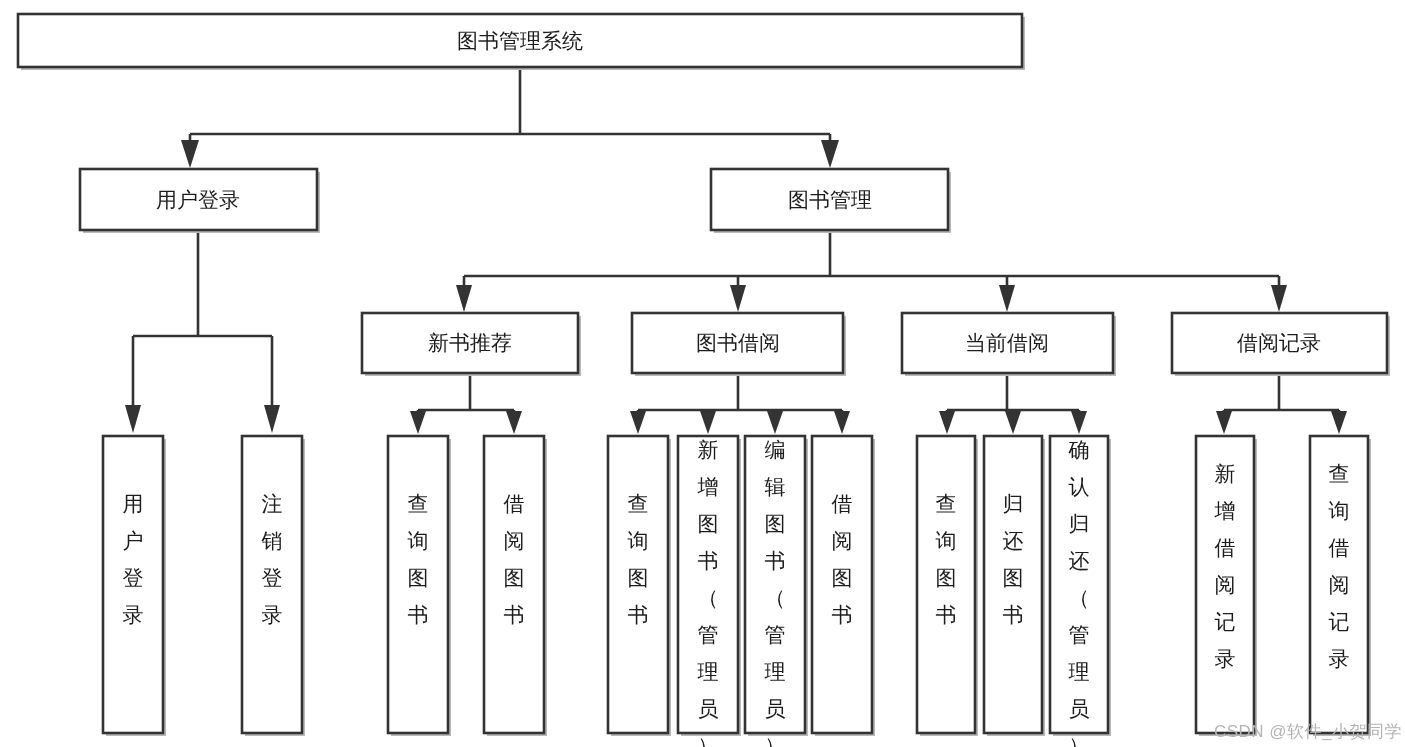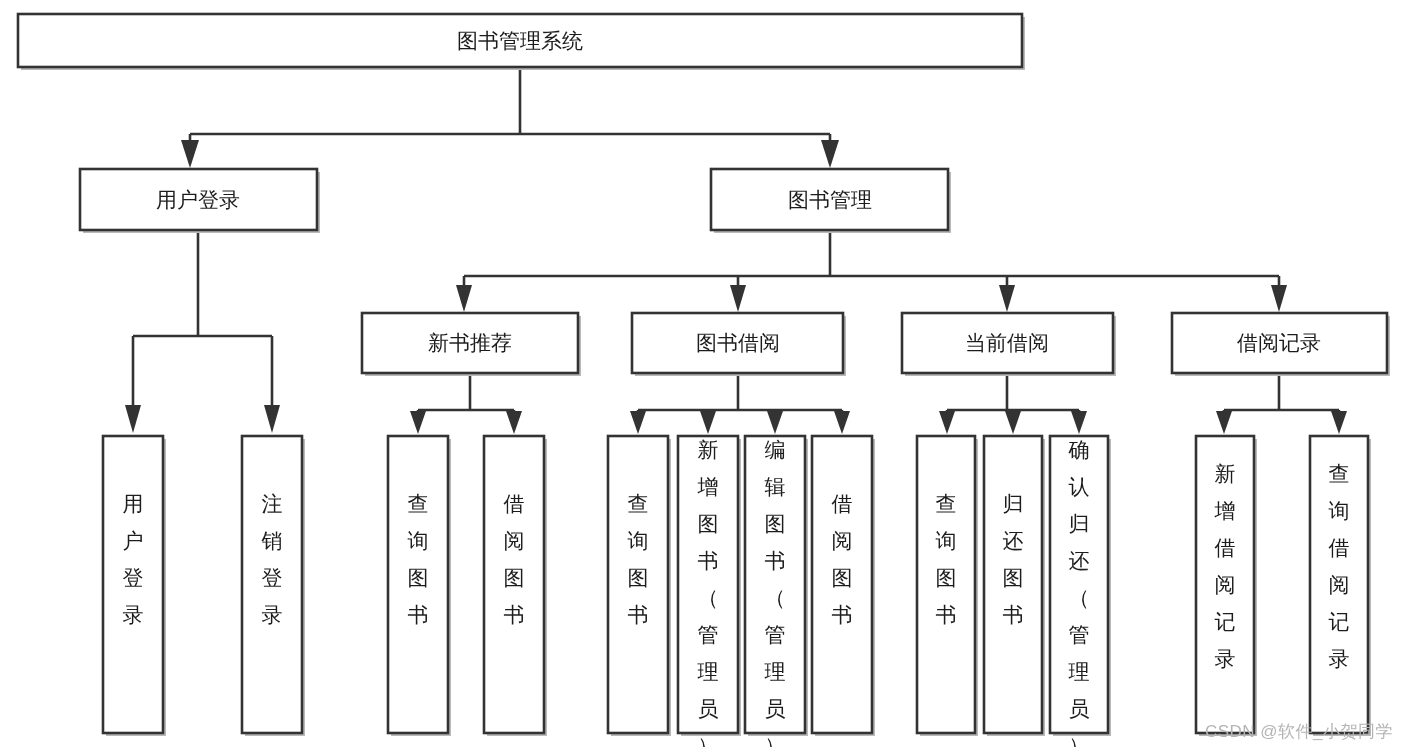--- a/index.html
+++ b/index.html
@@ -53,21 +53,21 @@
     dominant-baseline: middle;
   }
   .node-label-v {
     font-family: "Liberation Sans", "DejaVu Sans", sans-serif;
     font-size: 21px;
     fill: #1c1c1c;
     text-anchor: middle;
   }
   .watermark {
     position: absolute;
-    right: 12px;
+    right: 3px;
     bottom: 4px;
     font-family: "Liberation Sans", "DejaVu Sans", sans-serif;
     font-size: 17px;
     color: #b4b4b4;
     letter-spacing: 0.5px;
     white-space: nowrap;
     user-select: none;
   }
 </style>
 </head>

